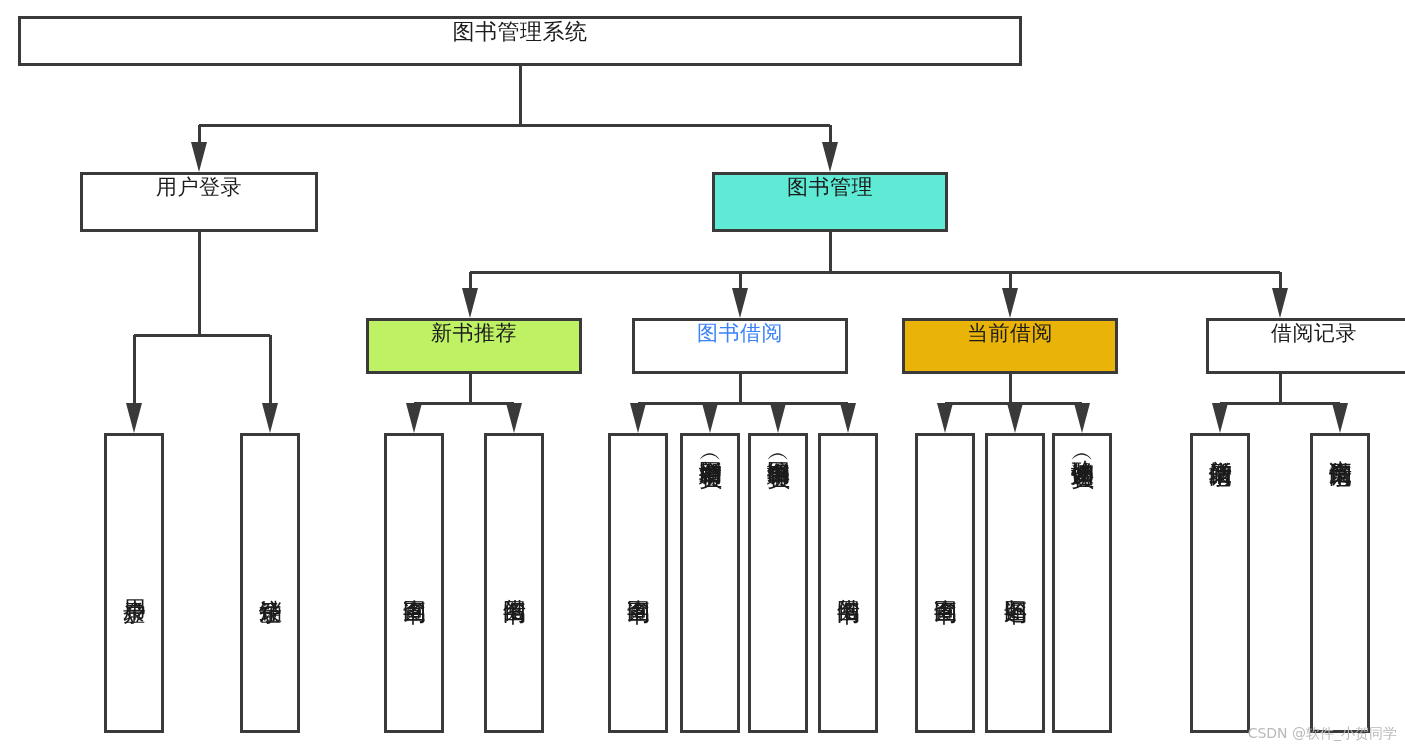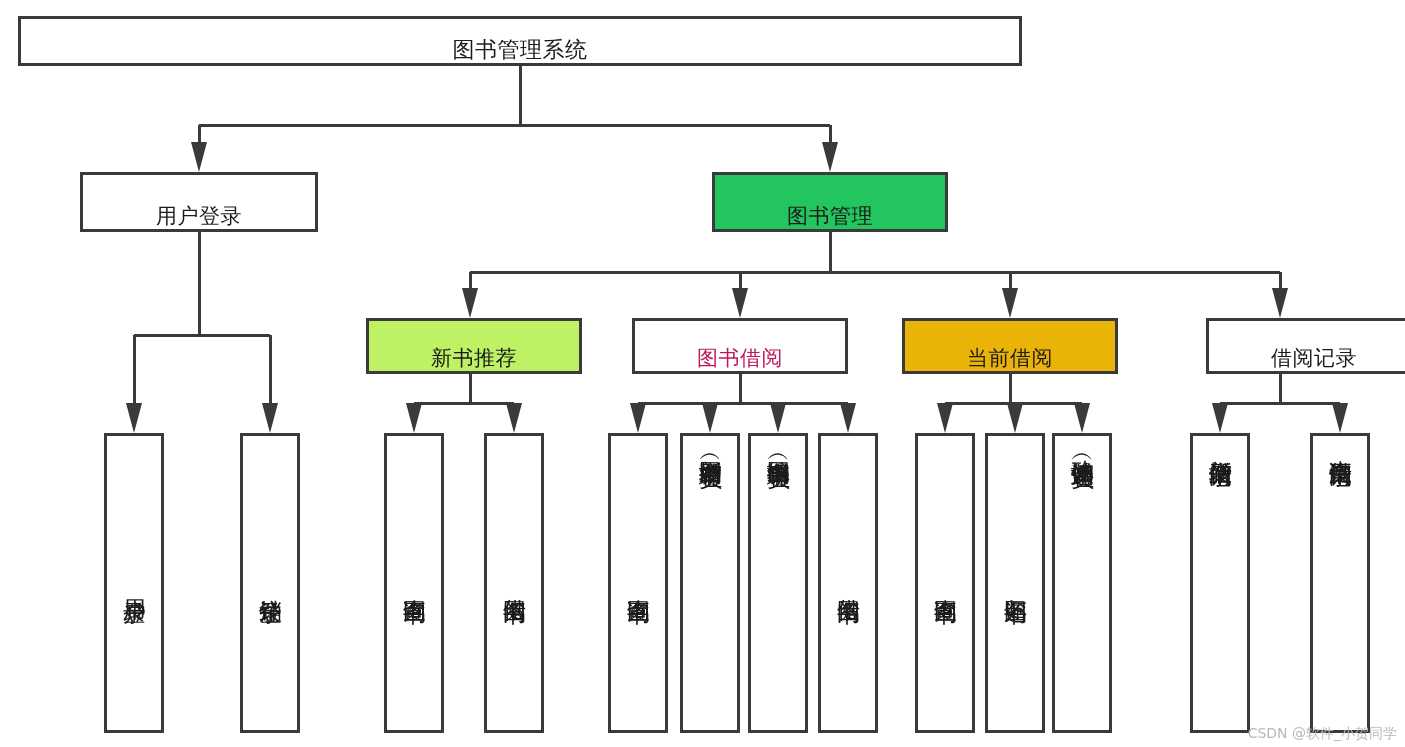--- a/index.html
+++ b/index.html
@@ -10,21 +10,21 @@
   }
   #diagram-root{position:relative;width:1405px;height:747px;background:#ffffff;}
   svg#tree-svg{position:absolute;left:0;top:0;width:1405px;height:747px;display:block;}
 
   .node-box{
     position:absolute;
     box-sizing:border-box;
     background:#ffffff;
     border:3px solid #3a3a3a;
     display:flex;
-    align-items:flex-end;
+    align-items:flex-start;
     justify-content:center;
   }
   .node-label{
     color:#1b1b1b;
     line-height:1.18;
     text-align:center;
     white-space:nowrap;
     letter-spacing:0.5px;
   }
   
@@ -112,28 +112,28 @@
       <polygon points="1332,403 1348,403 1340,433" fill="#3a3a3a"></polygon>
     </svg>
 
   <div id="nodes-layer">
       <div class="node-box root-box" style="left: 18px; top: 16px; width: 1004px; height: 50px; border-color: rgb(58, 58, 58); background: rgb(255, 255, 255);">
         <span class="node-label h-label" style="color: rgb(27, 27, 27);">图书管理系统</span>
       </div>
       <div class="node-box level1-box" style="left: 80px; top: 172px; width: 238px; height: 60px; border-color: rgb(58, 58, 58); background: rgb(255, 255, 255);">
         <span class="node-label h-label" style="color: rgb(27, 27, 27);">用户登录</span>
       </div>
-      <div class="node-box level1-box" style="left: 712px; top: 172px; width: 236px; height: 60px; border-color: rgb(58, 58, 58); background: #22c55e;">
+      <div class="node-box level1-box" style="left: 712px; top: 172px; width: 236px; height: 60px; border-color: rgb(58, 58, 58); background: #5eead4;">
         <span class="node-label h-label" style="color: rgb(27, 27, 27);">图书管理</span>
       </div>
       <div class="node-box level2-box" style="left: 366px; top: 318px; width: 216px; height: 56px; border-color: rgb(58, 58, 58); background: #bef264;">
         <span class="node-label h-label" style="color: rgb(27, 27, 27);">新书推荐</span>
       </div>
       <div class="node-box level2-box" style="left: 632px; top: 318px; width: 216px; height: 56px; border-color: rgb(58, 58, 58); background: rgb(255, 255, 255);">
-        <span class="node-label h-label" style="color: #be185d; margin-top: 20px;">图书借阅</span>
+        <span class="node-label h-label" style="color: #3b82f6;">图书借阅</span>
       </div>
       <div class="node-box level2-box" style="left: 902px; top: 318px; width: 216px; height: 56px; border-color: rgb(58, 58, 58); background: #eab308;">
         <span class="node-label h-label" style="color: rgb(27, 27, 27);">当前借阅</span>
       </div>
       <div class="node-box level2-box" style="left: 1206px; top: 318px; width: 216px; height: 56px; border-color: rgb(58, 58, 58); background: rgb(255, 255, 255);">
         <span class="node-label h-label" style="color: rgb(27, 27, 27);">借阅记录</span>
       </div>
       <div class="node-box leaf-box" style="left: 104px; top: 433px; width: 60px; height: 300px; border-color: rgb(58, 58, 58); background: rgb(255, 255, 255); align-items: center; padding-top: 0px;">
         <span class="node-label v-label" style="color: rgb(27, 27, 27);">用户登录</span>
       </div>

